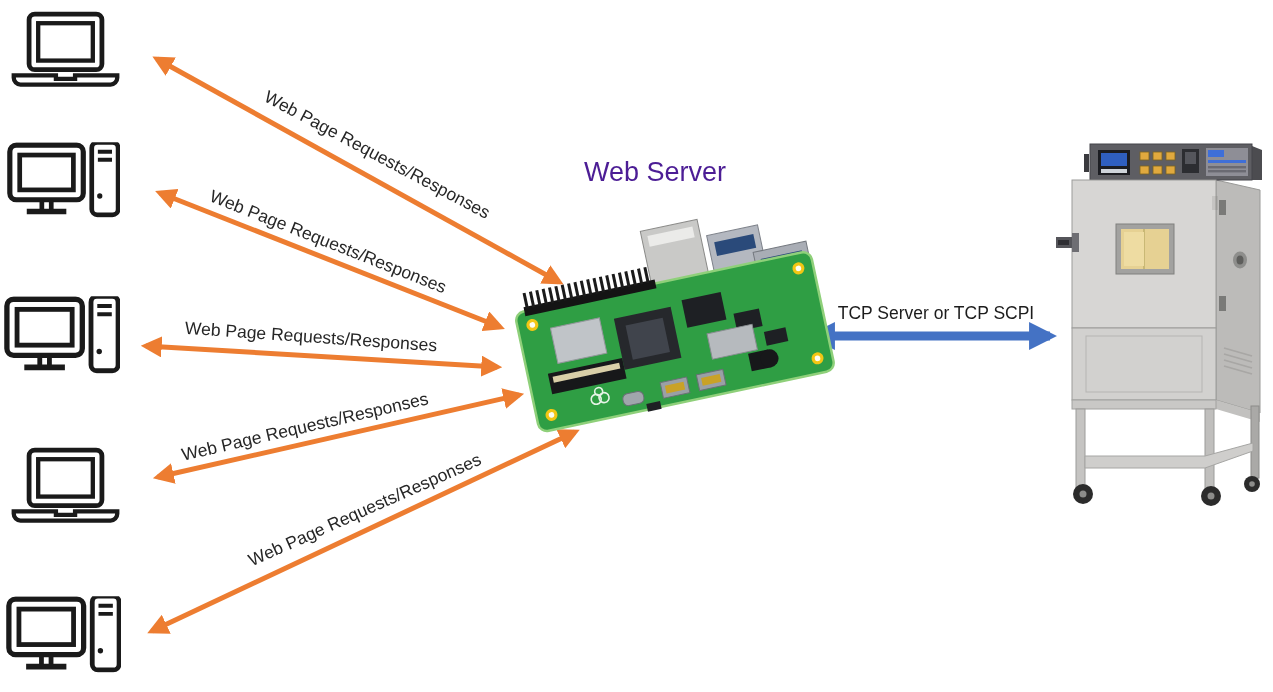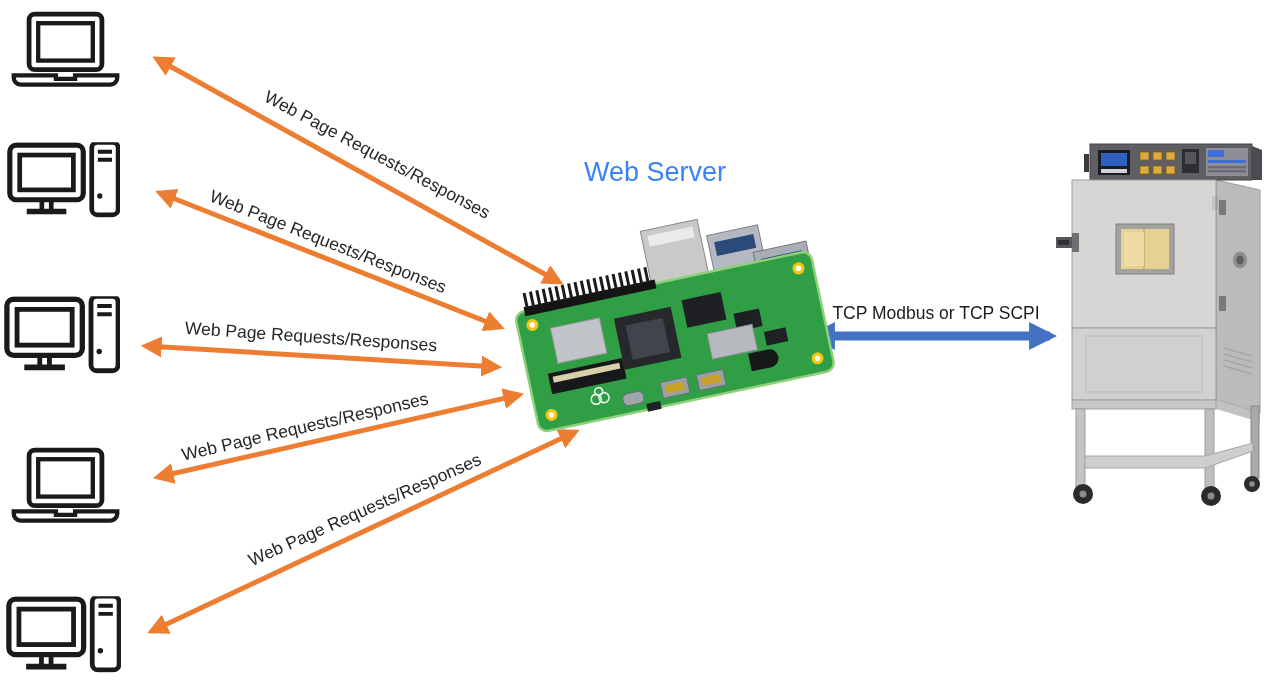--- a/index.html
+++ b/index.html
@@ -38,21 +38,21 @@
   .lbl-2 { left: 328px; top: 242px; transform: translate(-50%,-50%) rotate(21.5deg); }
   .lbl-3 { left: 311px; top: 337px; transform: translate(-50%,-50%) rotate(4deg); }
   .lbl-4 { left: 305px; top: 427px; transform: translate(-50%,-50%) rotate(-13deg); }
   .lbl-5 { left: 365px; top: 510px; transform: translate(-50%,-50%) rotate(-24deg); }
 
   .page-title {
     position: absolute;
     left: 655px; top: 172px;
     transform: translate(-50%,-50%);
     font-size: 27px;
-    color: #3b82f6;
+    color: #4c1d95;
     white-space: nowrap;
   }
 
   .tcp-label {
     position: absolute;
     left: 936px; top: 313px;
     transform: translate(-50%,-50%);
     font-size: 17.5px;
     color: #1c1c1c;
     white-space: nowrap;
@@ -130,21 +130,21 @@
       </svg>
   </div>
 
   <div class="conn-label lbl-1">Web Page Requests/Responses</div>
   <div class="conn-label lbl-2">Web Page Requests/Responses</div>
   <div class="conn-label lbl-3">Web Page Requests/Responses</div>
   <div class="conn-label lbl-4">Web Page Requests/Responses</div>
   <div class="conn-label lbl-5">Web Page Requests/Responses</div>
 
   <div class="page-title">Web Server</div>
-  <div class="tcp-label">TCP Modbus or TCP SCPI</div>
+  <div class="tcp-label">TCP Server or TCP SCPI</div>
 
   <div class="pi-wrap">
     <svg width="334" height="222" viewBox="0 0 334 222">
       <g transform="rotate(-12 167 114)">
 
         <rect x="152" y="8" width="58" height="60" fill="#c9c9c7" stroke="#8a8a88"></rect>
         <rect x="158" y="14" width="46" height="11" fill="#ebebe9"></rect>
         <rect x="216" y="26" width="52" height="50" fill="#b4b8c0" stroke="#7e828a"></rect>
         <rect x="222" y="34" width="40" height="14" fill="#2a4a7a"></rect>
         <rect x="258" y="52" width="54" height="50" fill="#a9adb5" stroke="#74787f"></rect>

